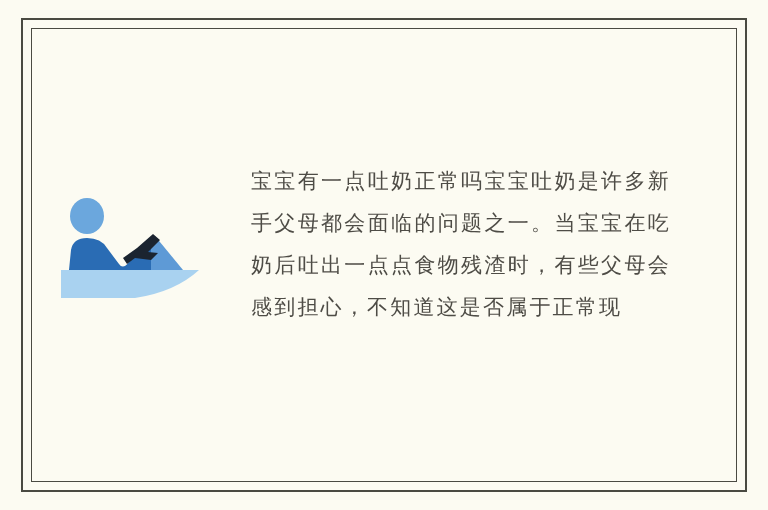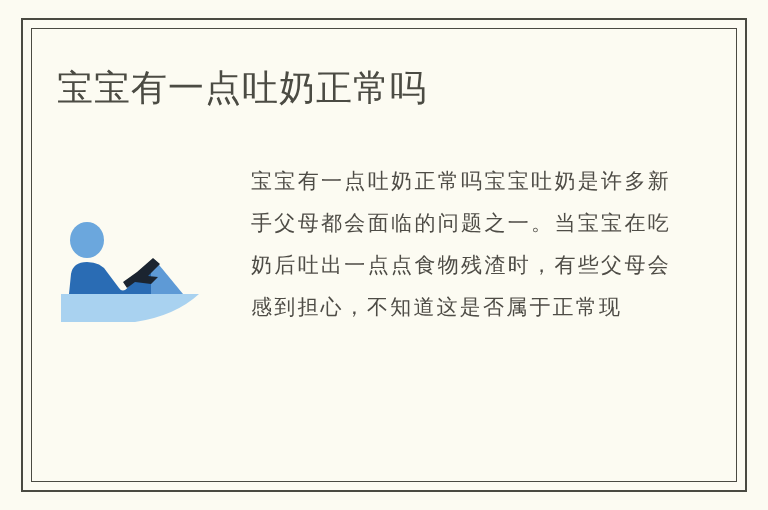--- a/index.html
+++ b/index.html
@@ -65,21 +65,21 @@
     font-weight: 400;
     white-space: nowrap;
   }
 
   .body-row {
     position: absolute;
     left: 26px;
     top: 132px;
     width: 660px;
     display: flex;
-    align-items: flex-end;
+    align-items: center;
   }
 
   .illustration-wrap {
     width: 160px;
     flex: 0 0 160px;
     padding-top: 8px;
   }
 
   .illustration {
     display: block;
@@ -101,21 +101,20 @@
 </head>
 <body>
 
 <div class="page">
 
   <div class="frame-outer"></div>
   <div class="frame-inner"></div>
 
   <div class="content">
 
-    <div class="article-title">宝宝有一点吐奶正常吗</div>
 
     <div class="body-row">
 
       <div class="illustration-wrap">
         <svg class="illustration" width="148" height="112" viewBox="0 0 148 112" xmlns="http://www.w3.org/2000/svg">
 
           <ellipse cx="30" cy="24" rx="17" ry="18" fill="#6ba7dd"></ellipse>
 
           <path d="M74 78 L98 44 L126 78 Z" fill="#5e9ad6"></path>
 

